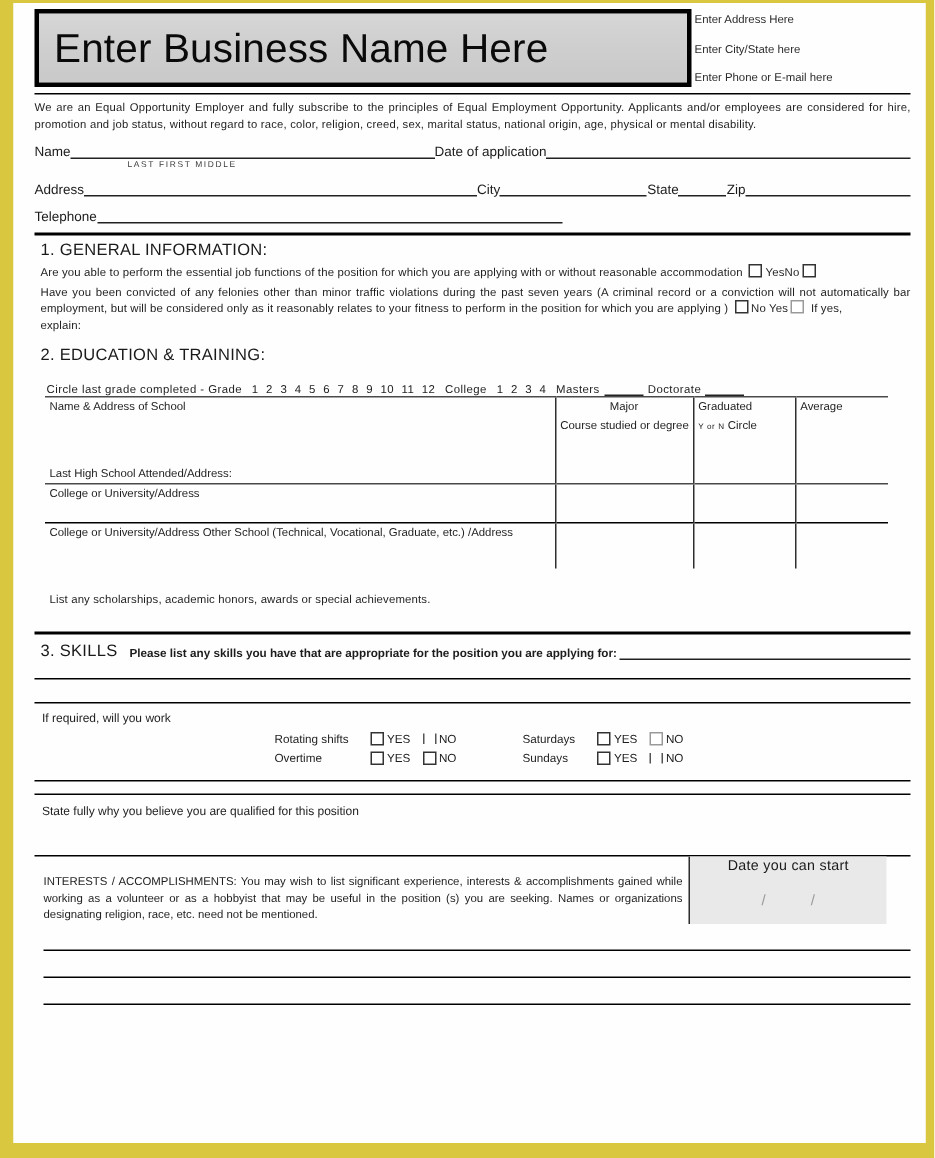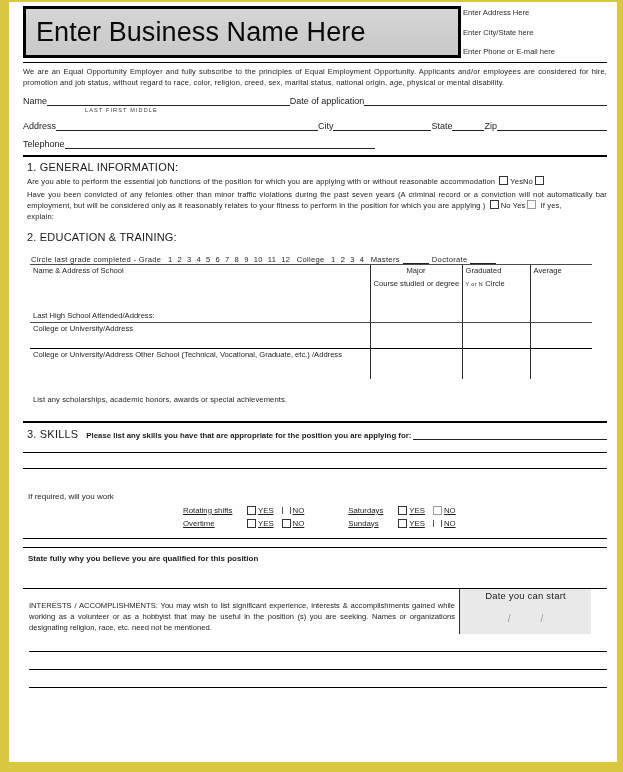--- a/index.html
+++ b/index.html
@@ -186,27 +186,26 @@
   .skills-row {
     display: flex;
     align-items: flex-end;
     margin: 5px 0 0 4px;
     white-space: nowrap;
   }
   .skills-title { font-size: 11px; color: #1a1a1a; letter-spacing:0.2px; }
   .skills-text { font-size: 7.8px; color: #1d1d1d; margin-left: 8px; font-weight: bold; }
 
   
-  .work-lbl { font-size: 8px; color: #1d1d1d; margin: 23px 0 0 5px; }
+  .work-lbl { font-size: 8px; color: #1d1d1d; margin: 5px 0 0 5px; }
   .shift-grid {
     display: flex;
     margin: 5px 0 0 160px;
     font-size: 7.8px;
     color: #1d1d1d;
-    text-decoration: underline;
   }
   .shift-col { display: flex; flex-direction: column; gap: 4px; }
   .shift-col.second { margin-left: 44px; }
   .shift-row { display: flex; align-items: center; white-space: nowrap; }
   .shift-name { display: inline-block; }
   .shift-name.w1 { width: 62px; }
   .shift-name.w2 { width: 48px; }
   .opt { margin-right: 6px; }
 
   
@@ -215,21 +214,21 @@
     font-size: 8px;
     color: #1d1d1d;
     margin: 5px 0 0 5px;
   }
   .pos-left { width: 300px; }
   .pos-mid  { width: 120px; }
   .pos-right { width: 130px; }
   .pay-line { margin-bottom: 8px; font-size: 7.6px; white-space: nowrap; }
   .dollar { margin-top: 6px; margin-left: 4px; font-size: 8px; }
 
-  .qual { font-size: 8px; color: #1d1d1d; margin: 6px 0 0 5px; font-weight: bold; }
+  .qual { font-size: 8px; color: #1d1d1d; margin: 6px 0 0 5px; }
 
   
   .int-wrap { display: flex; margin-left: 6px; }
   .int-left { width: 430px; }
   .int-text {
     font-size: 7.6px;
     line-height: 1.5;
     color: #1d1d1d;
     text-align: justify;
     padding-right: 4px;

